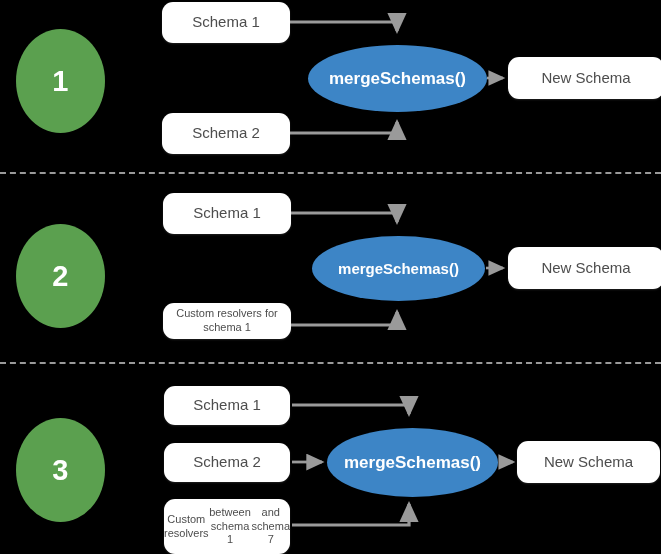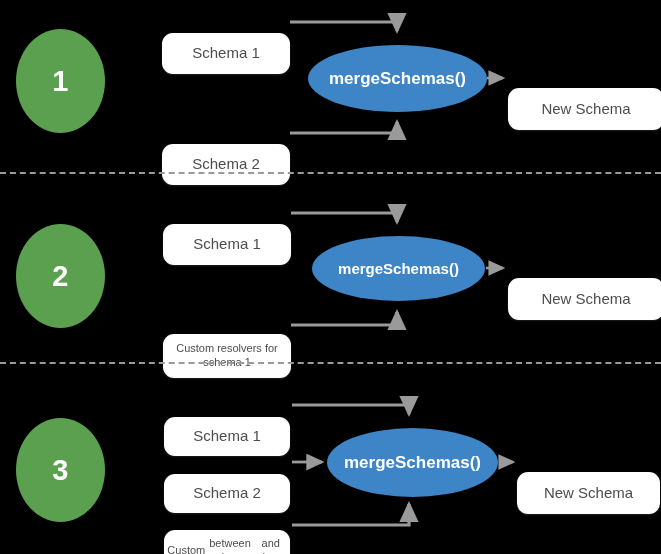--- a/index.html
+++ b/index.html
@@ -41,21 +41,20 @@
     border-radius: 11px;
     display: flex;
     align-items: center;
     justify-content: center;
     text-align: center;
     color: #4d4d4d;
     box-sizing: border-box;
     line-height: 1.25;
     font-family: "Liberation Sans", sans-serif;
     box-shadow: 0 1px 2px rgba(255,255,255,0.12);
-    margin-top: 31px;
   }
   .node-box.lg { font-size: 15px; }
   .node-box.sm { font-size: 11px; }
   .ellipse {
     position: absolute;
     background: #3d85c6;
     border-radius: 50%;
     display: flex;
     align-items: center;
     justify-content: center;
@@ -121,21 +120,21 @@
     <div class="node-box lg" style="left:508px; top:57px; width:156px; height:42px;">New Schema</div>
   </div>
 
   <div class="divider" style="top:172px;"></div>
 
   <div class="section">
     <div class="step-circle" style="left:16px; top:224px; width:89px; height:104px;">2</div>
 
     <div class="node-box lg" style="left:163px; top:193px; width:128px; height:41px;">Schema 1</div>
 
-    <div class="node-box sm" style="left:163px; top:303px; width:128px; height:44px; flex-direction:column;">
+    <div class="node-box sm" style="left:163px; top:303px; width:128px; height:36px; flex-direction:column;">
       <span>Custom resolvers for</span>
       <span>schema 1</span>
     </div>
 
     <div class="ellipse small" style="left:312px; top:236px; width:173px; height:65px;">mergeSchemas()</div>
 
     <div class="node-box lg" style="left:508px; top:247px; width:156px; height:42px;">New Schema</div>
   </div>
 
   <div class="divider" style="top:362px;"></div>

